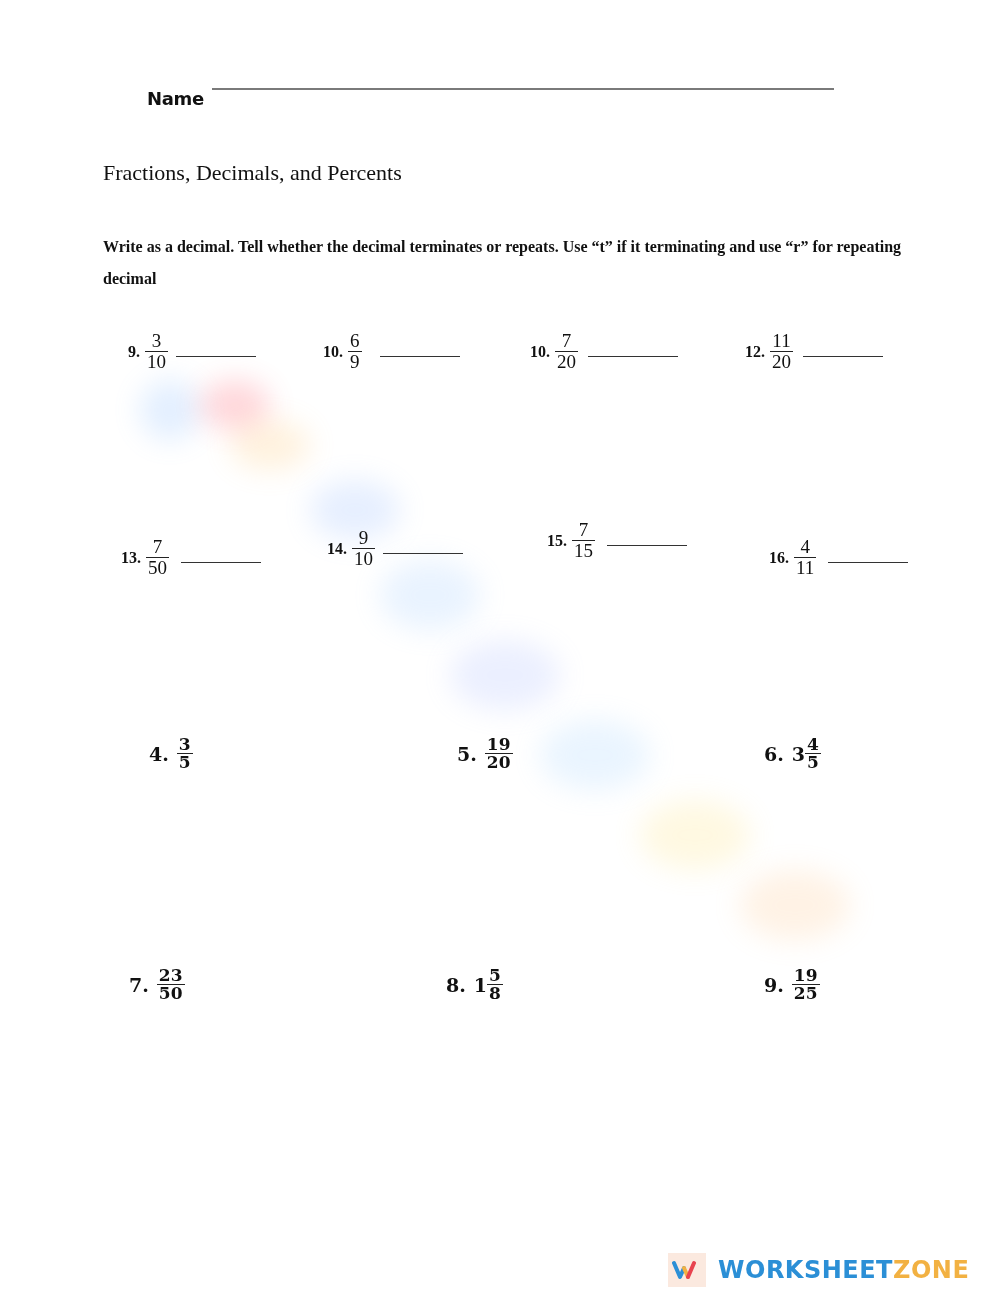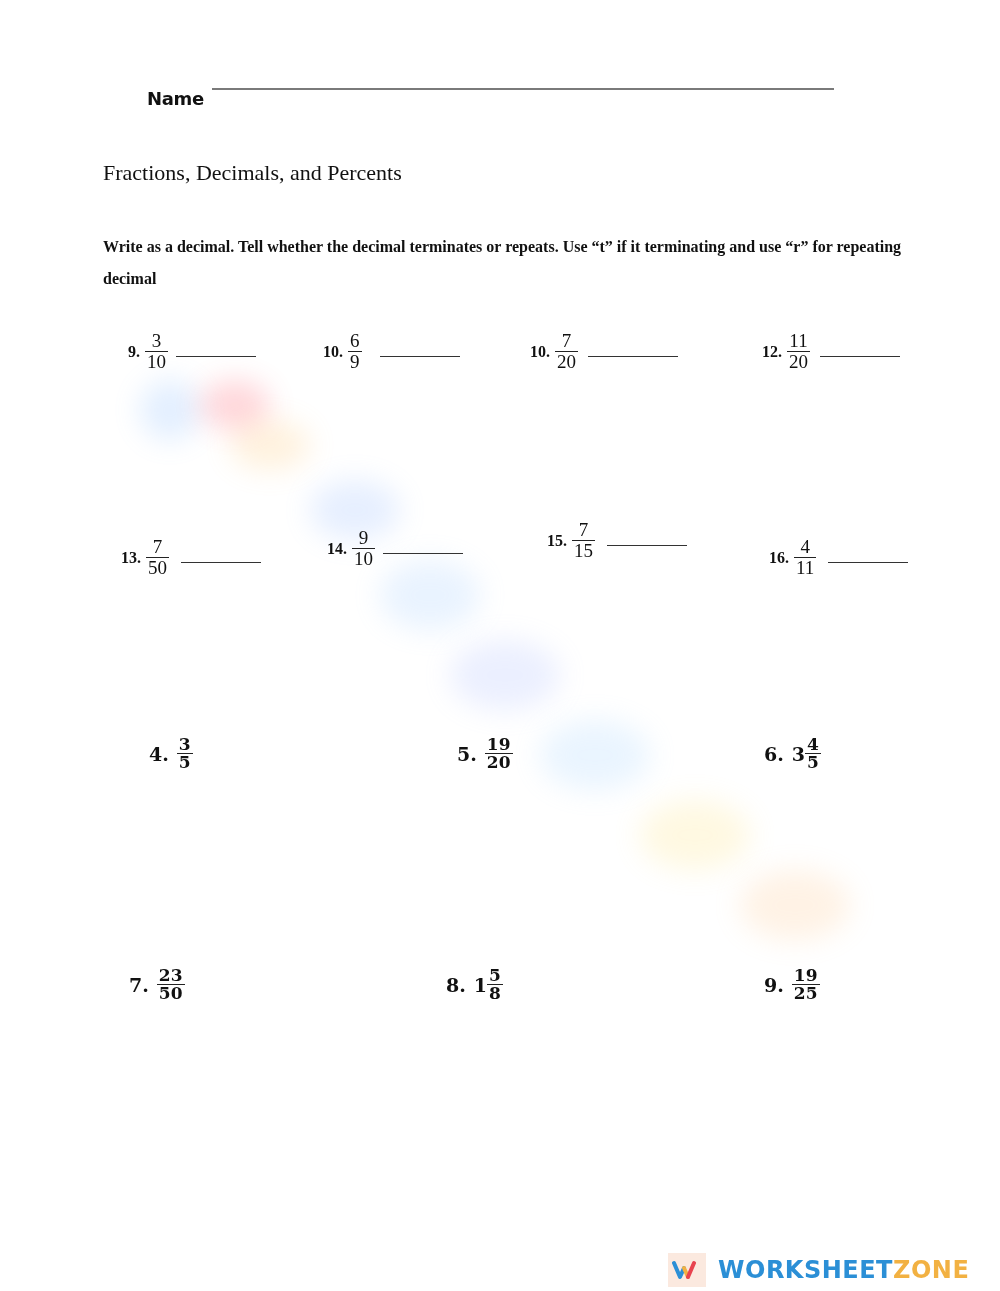--- a/index.html
+++ b/index.html
@@ -103,21 +103,21 @@
 </div>
 <div class="problem" style="left:530px;top:331px;">
   <span class="num">10.</span>
   <span class="frac">
     <span class="top">7</span>
     <span class="bar"></span>
     <span class="bottom">20</span>
   </span>
   <span class="answer-line" style="margin-left:10px;width:90px;"></span>
 </div>
-<div class="problem" style="left:762px;top:331px;text-align:right;">
+<div class="problem" style="left:745px;top:331px;text-align:right;">
   <span class="num">12.</span>
   <span class="frac">
     <span class="top">11</span>
     <span class="bar"></span>
     <span class="bottom">20</span>
   </span>
   <span class="answer-line" style="margin-left:10px;"></span>
 </div>
 
 <div class="problem" style="left:121px;top:537px;font-family:Liberation Serif, serif;">

